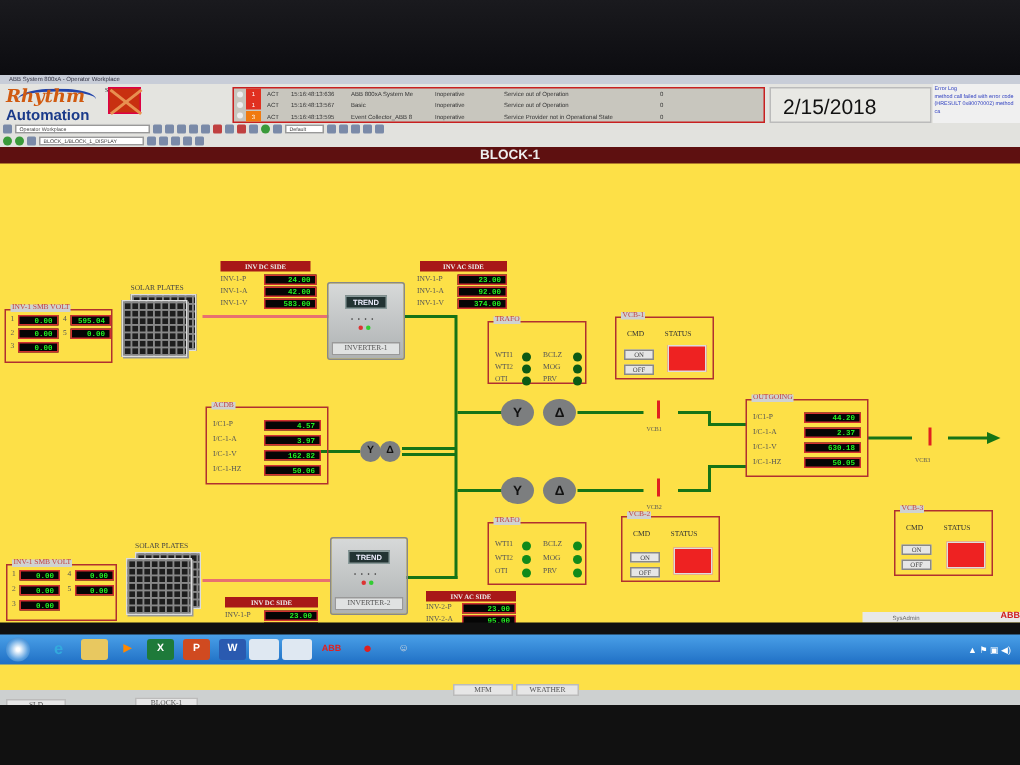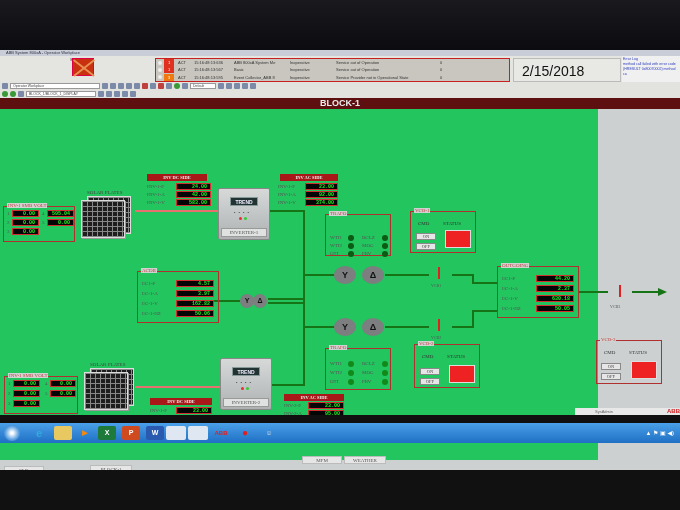--- a/index.html
+++ b/index.html
@@ -39,21 +39,21 @@
 
   .toolbar { position: absolute; left: 0; top: 32px; width: 680px; height: 16px; background: #e2e2de; }
   .tbrow { position: absolute; left: 0; height: 8px; display: flex; align-items: center; gap: 2px; padding-left: 2px; }
   .tbrow.r1 { top: 0; } .tbrow.r2 { top: 8px; }
   .ticon { width: 6px; height: 6px; background: #7a8aa8; border-radius: 1px; display: inline-block; }
   .ticon.g { background: #3a9a3a; border-radius: 50%; }
   .ticon.r { background: #c04040; }
   .tfield { height: 6px; background: #fff; border: 1px solid #999; font-size: 3.5px; color: #444; line-height: 5px; padding-left: 2px; }
 
   
-  .main { position: absolute; left: 0; top: 48px; width: 598px; height: 362px; background: #22c55e; }
+  .main { position: absolute; left: 0; top: 48px; width: 680px; height: 362px; background: #fde047; }
   .block-title { position: absolute; left: 0; top: 0; width: 680px; height: 11px; background: #5e1010; color: #eee; font-size: 9px; font-weight: bold; text-align: center; line-height: 11px; }
 
   .panel { position: absolute; border: 1px solid #b03030; }
   .panel-legend { position: absolute; top: -4px; left: 3px; background: #cfd2d1; font-family: "Liberation Serif", serif; font-size: 5px; color: #c04040; padding: 0 1px; white-space: nowrap; }
 
   .val { position: absolute; height: 7px; background: #050505; border: 1px solid #d03030; color: #22ee22; font-size: 5px; font-weight: bold; text-align: right; line-height: 6px; padding-right: 3px; font-family: "Liberation Mono", monospace; }
   .lbl { position: absolute; font-family: "Liberation Serif", serif; font-size: 5px; color: #555; white-space: nowrap; }
   .red-hdr { position: absolute; height: 7px; background: #a81818; color: #eee; font-size: 4.5px; text-align: center; line-height: 7px; font-weight: bold; font-family: "Liberation Serif", serif; }
 
   .solar { position: absolute; }
@@ -102,20 +102,25 @@
 </head>
 <body>
 
 <div class="bezel-top"></div>
 
 <div class="screen">
 
   <div class="titlebar">ABB System 800xA - Operator Workplace</div>
 
   <div class="header">
+    <div class="logo">
+      <div class="swoosh"></div>
+      <span class="l1">Rhythm</span>
+      <span class="l2">Automation</span>
+    </div>
     <div class="sysbox">
       <span class="lbl">System</span>
       <div class="ind"></div>
     </div>
 
     <div class="alarms">
       <div class="alarm-row">
         <i class="chk"></i>
         <span class="pri">1</span>
         <span class="c1">ACT</span>

